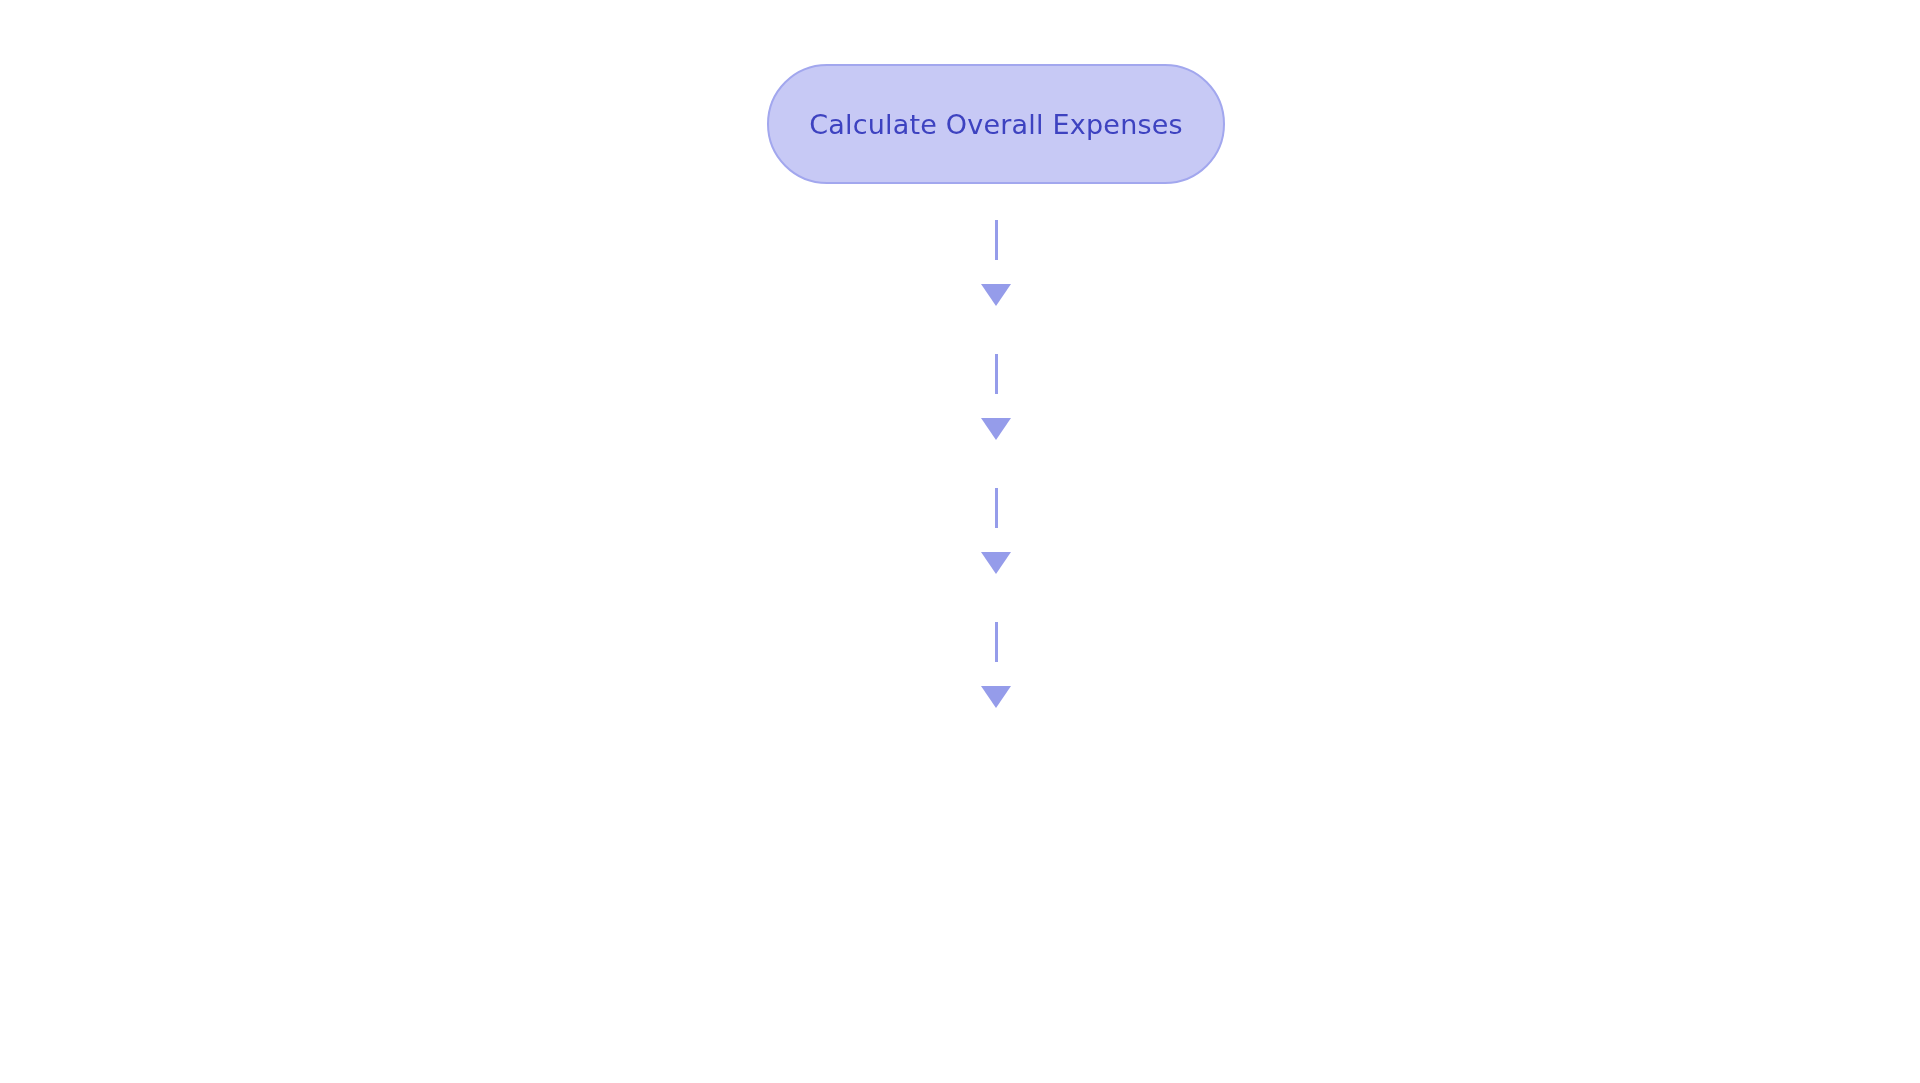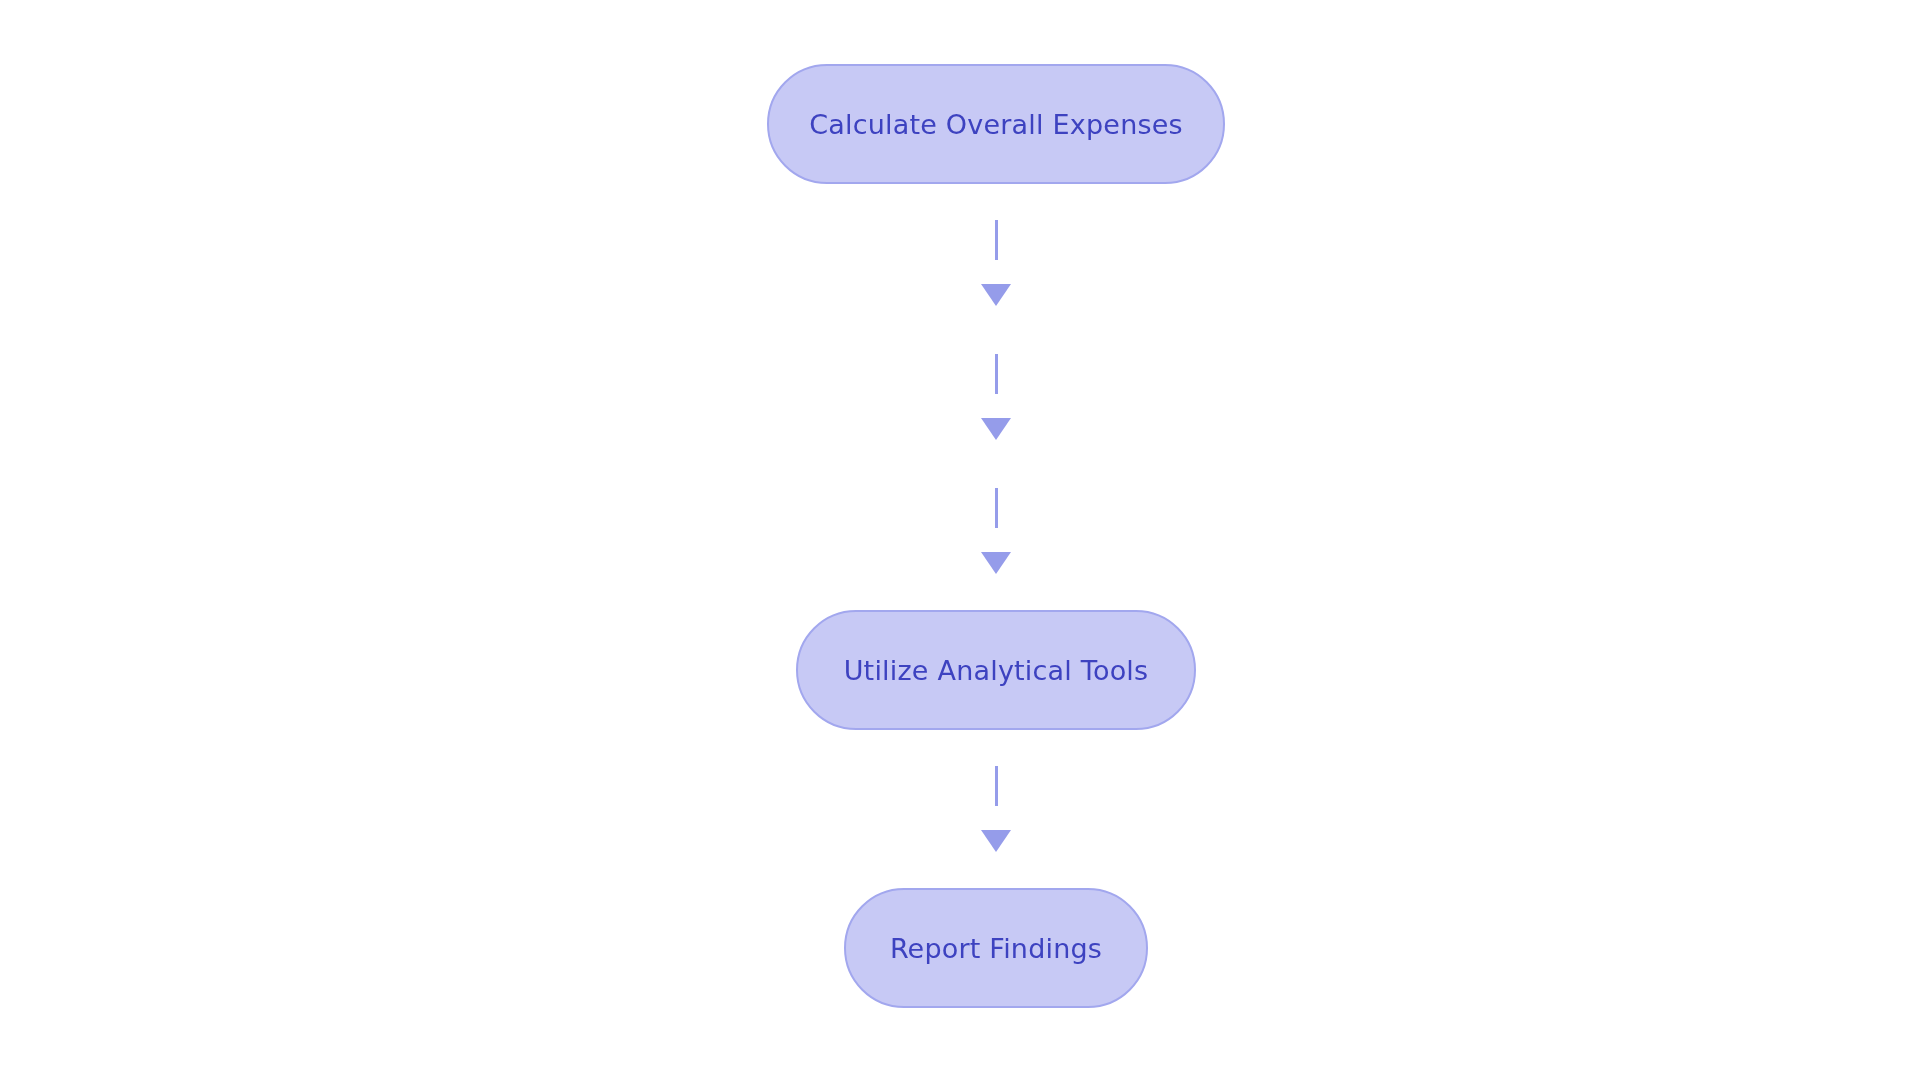--- a/index.html
+++ b/index.html
@@ -81,26 +81,20 @@
     <div class="arrow-line"></div>
     <div class="arrow-head"></div>
   </div>
 
 
   <div class="arrow">
     <div class="arrow-line"></div>
     <div class="arrow-head"></div>
   </div>
 
-  <div class="node" style="width:400px">
-    <span class="node-label">Utilize Analytical Tools</span>
-  </div>
 
   <div class="arrow">
     <div class="arrow-line"></div>
     <div class="arrow-head"></div>
   </div>
 
-  <div class="node" style="width:304px">
-    <span class="node-label">Report Findings</span>
-  </div>
 
 </div>
 
 </body></html>

